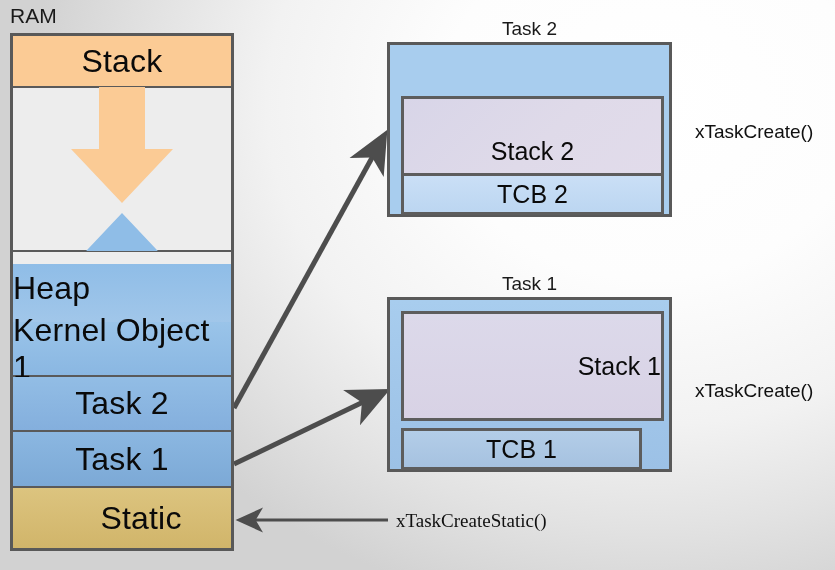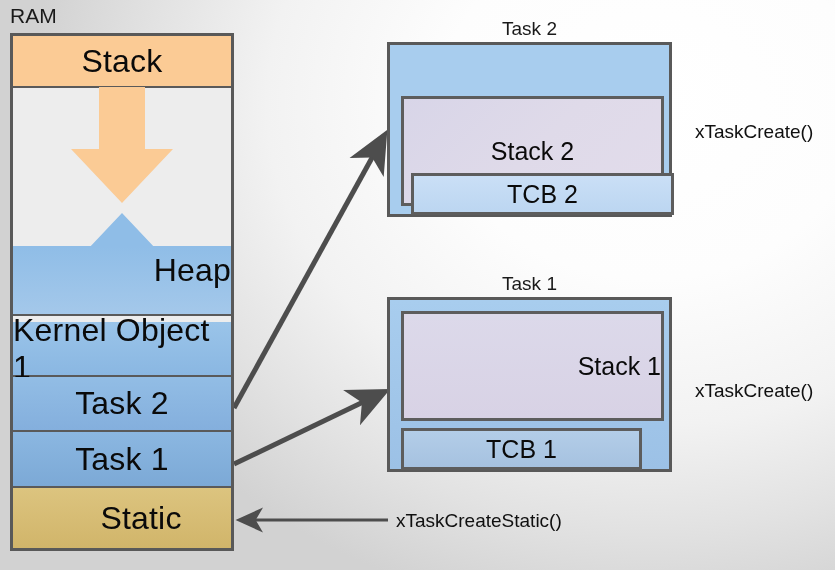--- a/index.html
+++ b/index.html
@@ -140,21 +140,21 @@
         <g>
           <path d="M86,0 L132,0 L132,62 L160,62 L109,116 L58,62 L86,62 Z" fill="#fbcb95"></path>
         </g>
 
         <g>
           <path d="M109,126 L160,180 L132,180 L132,164 L86,164 L86,180 L58,180 Z" fill="#8fbde7"></path>
         </g>
       </svg>
     </div>
 
-    <div class="ram-seg" style="top:210px;height:70px;background:linear-gradient(180deg,#8fbde7 0%,#a4c8ea 100%);justify-content:flex-end;align-items:flex-start;padding-top:6px;">
+    <div class="ram-seg" style="top:228px;height:70px;background:linear-gradient(180deg,#8fbde7 0%,#a4c8ea 100%);justify-content:flex-start;align-items:flex-start;padding-top:6px;">
       <span>Heap</span>
     </div>
 
     <div class="ram-seg" style="top:286px;height:55px;background:linear-gradient(180deg,#9ac4e9 0%,#8ab7e2 100%);">
       <span>Kernel Object 1</span>
     </div>
 
     <div class="ram-seg" style="top:341px;height:55px;background:linear-gradient(180deg,#92bde5 0%,#84afdd 100%);">
       <span>Task 2</span>
     </div>
@@ -166,32 +166,32 @@
     <div class="ram-seg last" style="top:452px;height:60px;background:linear-gradient(180deg,#dcc47f 0%,#d1b56a 100%);padding-left:38px;">
       <span>Static</span>
     </div>
   </div>
 
   <div class="task-group" style="left:387px;top:42px;width:285px;height:175px;">
     <div class="task-label">Task 2</div>
     <div class="stack-box" style="left:11px;top:11px;width:263px;height:110px;margin-top:40px;">
       <span>Stack 2</span>
     </div>
-    <div class="tcb-box" style="left:21px;top:128px;width:263px;height:42px;background:linear-gradient(180deg,#cadff6 0%,#bcd6f1 100%);">
+    <div class="tcb-box" style="left:11px;top:128px;width:263px;height:42px;background:linear-gradient(180deg,#cadff6 0%,#bcd6f1 100%);">
       <span>TCB 2</span>
     </div>
   </div>
   <div class="side-note" style="left:695px;top:121px;">xTaskCreate()</div>
 
   <div class="task-group" style="left:387px;top:297px;width:285px;height:175px;background:linear-gradient(180deg,#a8cdee 0%,#9cc1e6 100%);">
     <div class="task-label">Task 1</div>
     <div class="stack-box" style="left:11px;top:11px;width:263px;height:110px;background:linear-gradient(180deg,#dcd9ea 0%,#d8d2e5 100%);justify-content:flex-end;">
       <span>Stack 1</span>
     </div>
     <div class="tcb-box" style="left:11px;top:128px;width:241px;height:42px;background:linear-gradient(180deg,#b3cde8 0%,#a6c2e0 100%);">
       <span>TCB 1</span>
     </div>
   </div>
   <div class="side-note" style="left:695px;top:380px;">xTaskCreate()</div>
 
-  <div class="bottom-note" style="left:396px;top:510px;">xTaskCreateStatic()</div>
+  <div class="bottom-note" style="left:396px;top:510px;font-family:Liberation Serif, serif;">xTaskCreateStatic()</div>
 
 </div>
 
 </body></html>

